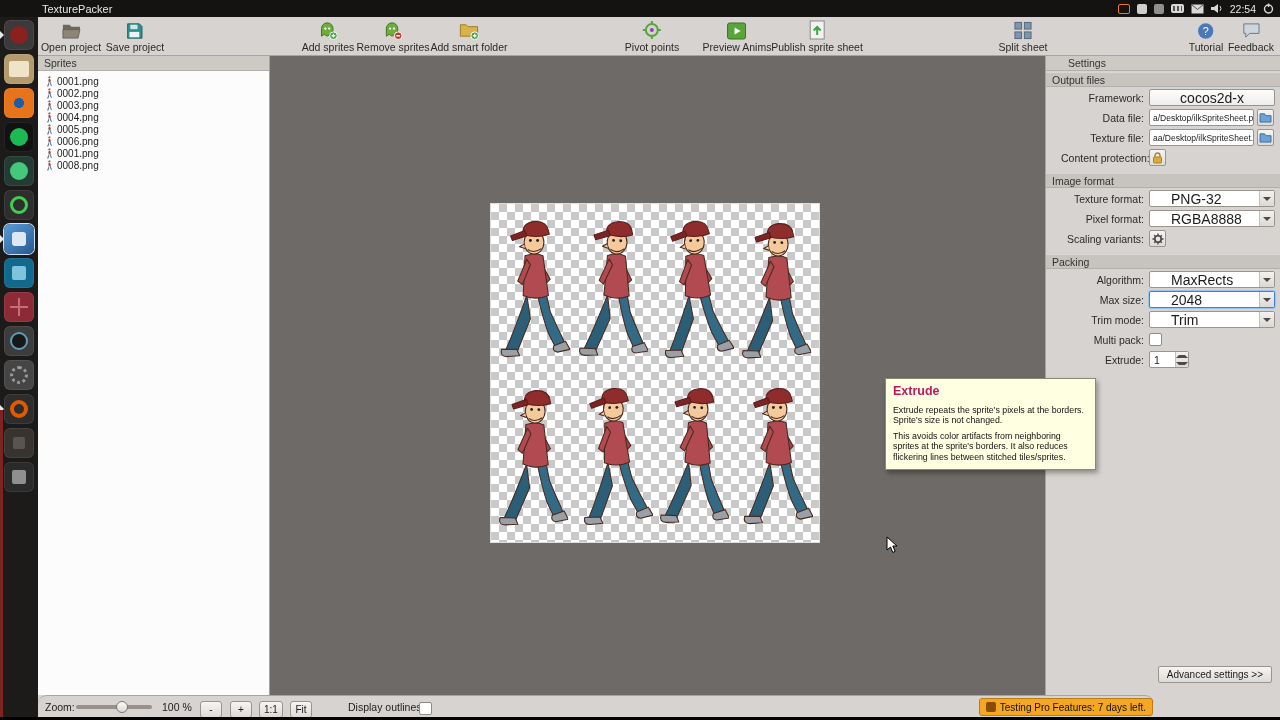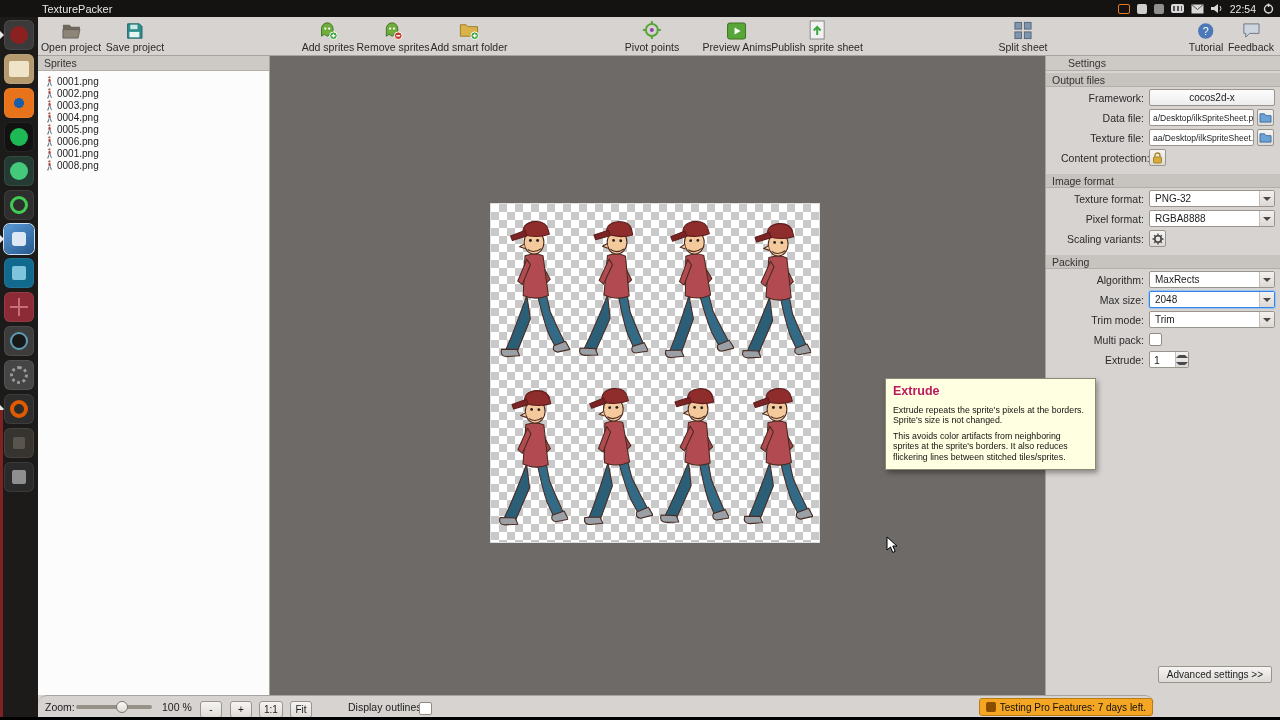--- a/index.html
+++ b/index.html
@@ -68,21 +68,21 @@
   
   .spanel{position:absolute;left:1045px;top:56px;width:235px;height:639px;background:#d7d3d1;border-left:1px solid #a8a39e;z-index:5;}
   .spanel-title{height:15px;background:#cdc9c5;border-bottom:1px solid #b3aeaa;font-size:10.5px;padding:1px 22px;color:#333;}
   .sec-header{height:15px;background:#c7c3bf;border-top:1px solid #d9d5d2;border-bottom:1px solid #b3aeaa;font-size:10.5px;padding:1px 6px;color:#333;margin-top:6px;}
   .sec-header.first{margin-top:1px;}
   .s-row{display:flex;align-items:center;height:19px;margin:1px 15px;}
   .s-label{width:88px;flex:none;text-align:right;padding-right:5px;font-size:10.5px;color:#2a2a2a;white-space:nowrap;}
   .s-ctl{flex:1;display:flex;align-items:center;gap:3px;}
   .combo,.textfield,.spin{height:17px;background:#fff;border:1px solid #9a948e;border-radius:2px;display:flex;align-items:center;overflow:hidden;}
   .combo{width:126px;}
-  .combo .ct{flex:1;padding:0 5px;font-size:10px;white-space:nowrap;overflow:hidden;}
+  .combo .ct{flex:1;padding:0 21px;font-size:14px;white-space:nowrap;overflow:hidden;}
   .combo .ct.center{text-align:center;}
   .combo .arrowbox{width:15px;align-self:stretch;border-left:1px solid #c2beba;background:linear-gradient(#f4f2f0,#dcd8d4);display:flex;align-items:center;justify-content:center;}
   .darr{width:0;height:0;border:4px solid transparent;border-top-color:#4a4a4a;margin-top:4px;}
   .combo.noarrow{justify-content:center;background:linear-gradient(#fdfdfd,#ededed);}
   .combo.focus{border:1px solid #3584e4;box-shadow:0 0 0 1px #9cc3ee;}
   .textfield{width:105px;}
   .textfield .ct{padding:0 3px;font-size:8.5px;white-space:nowrap;overflow:hidden;color:#222;}
   .iconbtn{width:17px;height:17px;border:1px solid #9a948e;border-radius:2px;background:linear-gradient(#f6f5f4,#dedad6);display:flex;align-items:center;justify-content:center;}
   .checkbox{width:13px;height:13px;background:#fff;border:1px solid #8f8a84;border-radius:2px;}
   .spin{width:40px;}

